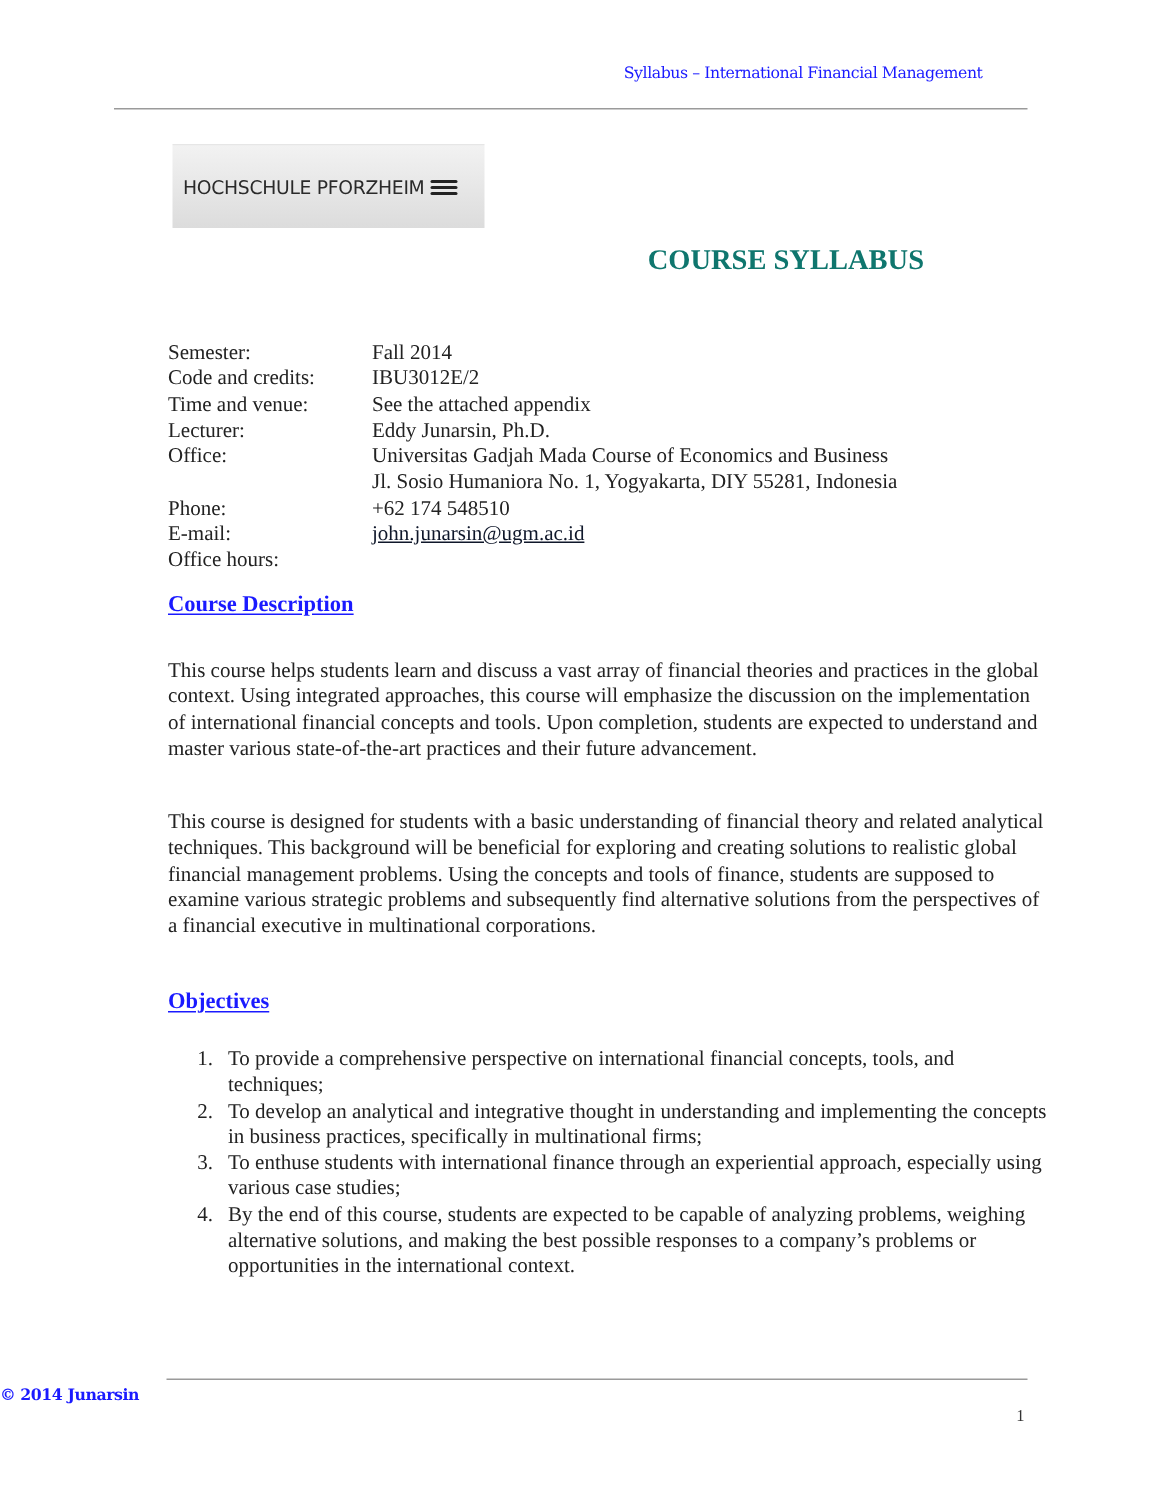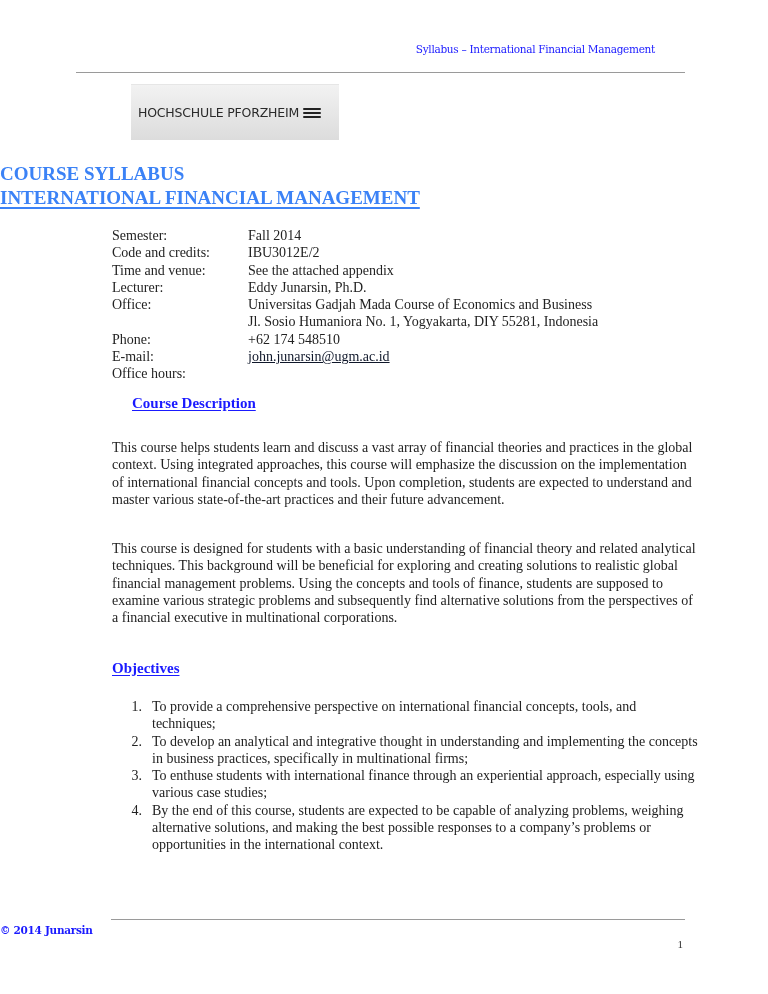--- a/index.html
+++ b/index.html
@@ -35,30 +35,29 @@
       position: absolute;
       left: 76px;
       top: 72px;
       width: 609px;
       height: 0;
       border-top: 1.5px solid #9a9a9a;
     }
     .logo-box {
       position: absolute;
       left: 115px;
-      top: 84px;
+      top: 96px;
       width: 208px;
       height: 56px;
       background: linear-gradient(#f2f2f2, #dcdcdc);
       border-top: 1px solid #e6e6e6;
       display: flex;
       align-items: center;
       padding-left: 7px;
       box-sizing: border-box;
-      margin-left: 16px;
     }
     .logo-text {
       font-family: "DejaVu Sans", sans-serif;
       font-size: 12.5px;
       color: #2a2a2a;
       letter-spacing: -0.2px;
       white-space: nowrap;
     }
     .logo-mark {
       display: inline-flex;
@@ -72,25 +71,25 @@
       display: block;
       height: 2px;
       background: #222;
       border-radius: 1px;
     }
     .title-block {
       position: absolute;
       left: 0;
       top: 162px;
       width: 616px;
-      text-align: left;
+      text-align: right;
       font-weight: bold;
       font-size: 19px;
       line-height: 24px;
-      color: #3b82f6;
+      color: #0f766e;
     }
     .title-block .line2 {
       text-decoration: underline;
       text-decoration-thickness: 1.5px;
       text-underline-offset: 3px;
     }
     .info-table {
       position: absolute;
       left: 112px;
       top: 227px;
@@ -192,21 +191,20 @@
     <span class="logo-mark">
       <span></span>
         <span></span>
         <span></span>
     </span>
   </div>
 </div>
 
 <div class="title-block">
   <div>COURSE SYLLABUS</div>
-  <div><span class="line2">INTERNATIONAL FINANCIAL MANAGEMENT</span></div>
 </div>
 
 <div class="info-table">
   <div class="info-row">
     <span class="info-label">Semester:</span>
     <span class="info-value">Fall 2014</span>
   </div>
   <div class="info-row">
     <span class="info-label">Code and credits:</span>
     <span class="info-value">IBU3012E/2</span>
@@ -232,21 +230,21 @@
   </div>
   <div class="info-row">
     <span class="info-label">E-mail:</span>
     <span class="info-value"><a class="link">john.junarsin@ugm.ac.id</a></span>
   </div>
   <div class="info-row">
     <span class="info-label">Office hours:</span>
   </div>
 </div>
 
-<div class="section-heading" style="top:395px;margin-left:20px;">Course Description</div>
+<div class="section-heading" style="top:395px;">Course Description</div>
 
 <div class="para" style="top:439px;">This course helps students learn and discuss a vast array of financial theories and practices in the global context. Using integrated approaches, this course will emphasize the discussion on the implementation of international financial concepts and tools. Upon completion, students are expected to understand and master various state-of-the-art practices and their future advancement.</div>
 
 <div class="para" style="top:540px;">This course is designed for students with a basic understanding of financial theory and related analytical techniques. This background will be beneficial for exploring and creating solutions to realistic global financial management problems. Using the concepts and tools of finance, students are supposed to examine various strategic problems and subsequently find alternative solutions from the perspectives of a financial executive in multinational corporations.</div>
 
 <div class="section-heading" style="top:660px;">Objectives</div>
 
 <ol class="obj-list">
   <li class="obj-item">
     <span class="obj-num">1.</span>

